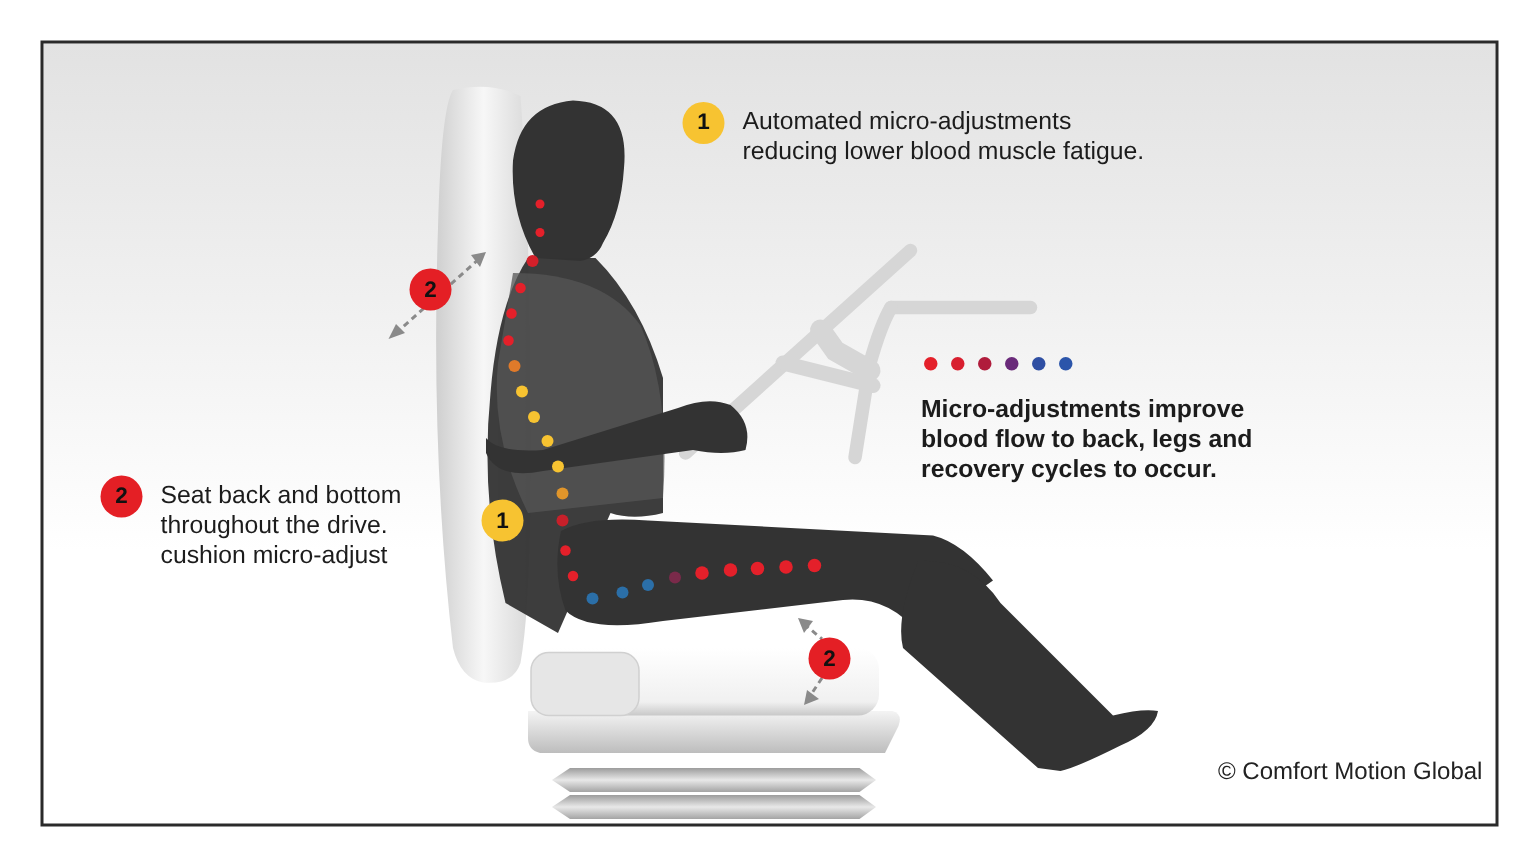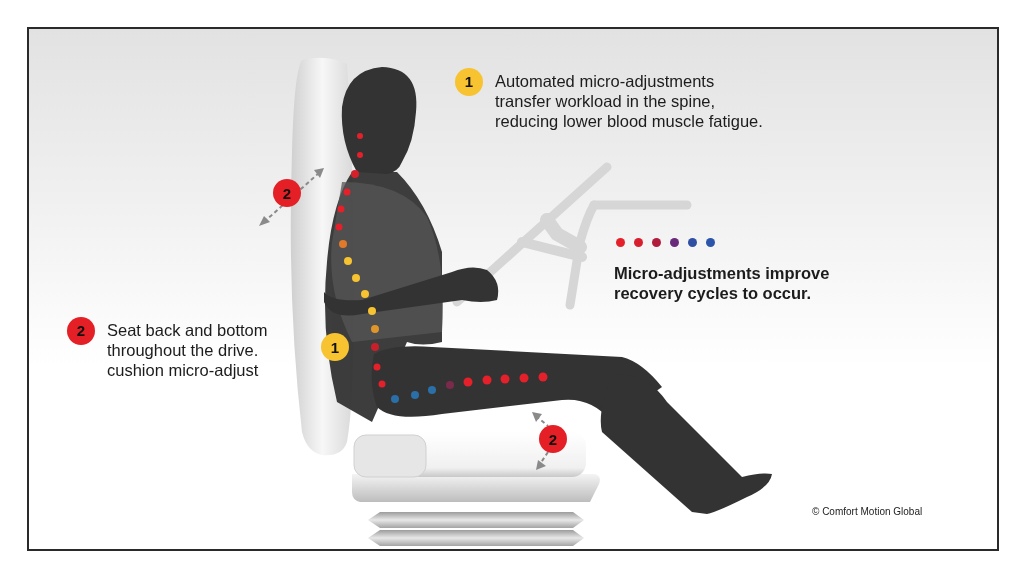--- a/index.html
+++ b/index.html
@@ -7,21 +7,21 @@
   .frame { position:absolute; left:27px; top:27px; width:968px; height:520px; border:2px solid #2a2a2a;
            background:linear-gradient(to bottom, #e2e2e2 0%, #f1f1f1 35%, #ffffff 65%, #ffffff 100%); overflow:hidden; }
   svg.art { position:absolute; left:0; top:0; }
   .callout { position:absolute; display:flex; align-items:flex-start; color:#1c1c1c; font-size:16.5px; line-height:20px; }
   .badge { width:28px; height:28px; border-radius:50%; font-weight:bold; font-size:15px; display:flex; align-items:center; justify-content:center; color:#111; flex:0 0 28px; margin-right:12px; margin-top:-3px; }
   .badge.yellow { background:#f7c331; }
   .badge.red { background:#e41f25; }
   .lines span { display:block; white-space:nowrap; }
   .dotrow { position:absolute; display:flex; gap:9px; }
   .dotrow i { width:9px; height:9px; border-radius:50%; display:block; }
-  .copyright { position:absolute; font-size:10px; color:#222; }
+  .copyright { position:absolute; font-size:16px; color:#222; }
   .float-badge { position:absolute; width:28px; height:28px; border-radius:50%; font-weight:bold; font-size:15px; display:flex; align-items:center; justify-content:center; color:#111; }
 </style>
 </head>
 <body>
 
 <div class="frame">
 
   <svg class="art" width="968" height="520" viewBox="27 27 968 520">
     <defs>
       <linearGradient id="seatBack" x1="0" x2="1">
@@ -119,36 +119,36 @@
   </svg>
 
   <div class="float-badge" style="left:244px; top:150px; background:#e41f25;">2</div>
   <div class="float-badge" style="left:292px; top:304px; background:#f7c331;">1</div>
   <div class="float-badge" style="left:510px; top:396px; background:#e41f25;">2</div>
 
   <div class="callout" style="left:426px; top:42px;">
     <div class="badge yellow">1</div>
     <div class="lines">
       <span>Automated micro-adjustments</span>
-      <span>transfer workload in the spine,</span>
       <span>reducing lower blood muscle fatigue.</span>
     </div>
   </div>
 
   <div class="dotrow" style="left:587px; top:209px;">
     <i style="background:#e4202a"></i>
     <i style="background:#d81f2f"></i>
     <i style="background:#b01c3c"></i>
     <i style="background:#6a2a7a"></i>
     <i style="background:#2f4fa3"></i>
     <i style="background:#2b55aa"></i>
   </div>
   <div class="callout" style="left:585px; top:234px;font-weight:bold;">
     <div class="lines">
       <span>Micro-adjustments improve</span>
+      <span>blood flow to back, legs and</span>
       <span>recovery cycles to occur.</span>
     </div>
   </div>
 
   <div class="callout" style="left:38px; top:291px;">
     <div class="badge red">2</div>
     <div class="lines">
       <span>Seat back and bottom</span>
       <span>throughout the drive.</span>
       <span>cushion micro-adjust</span>

